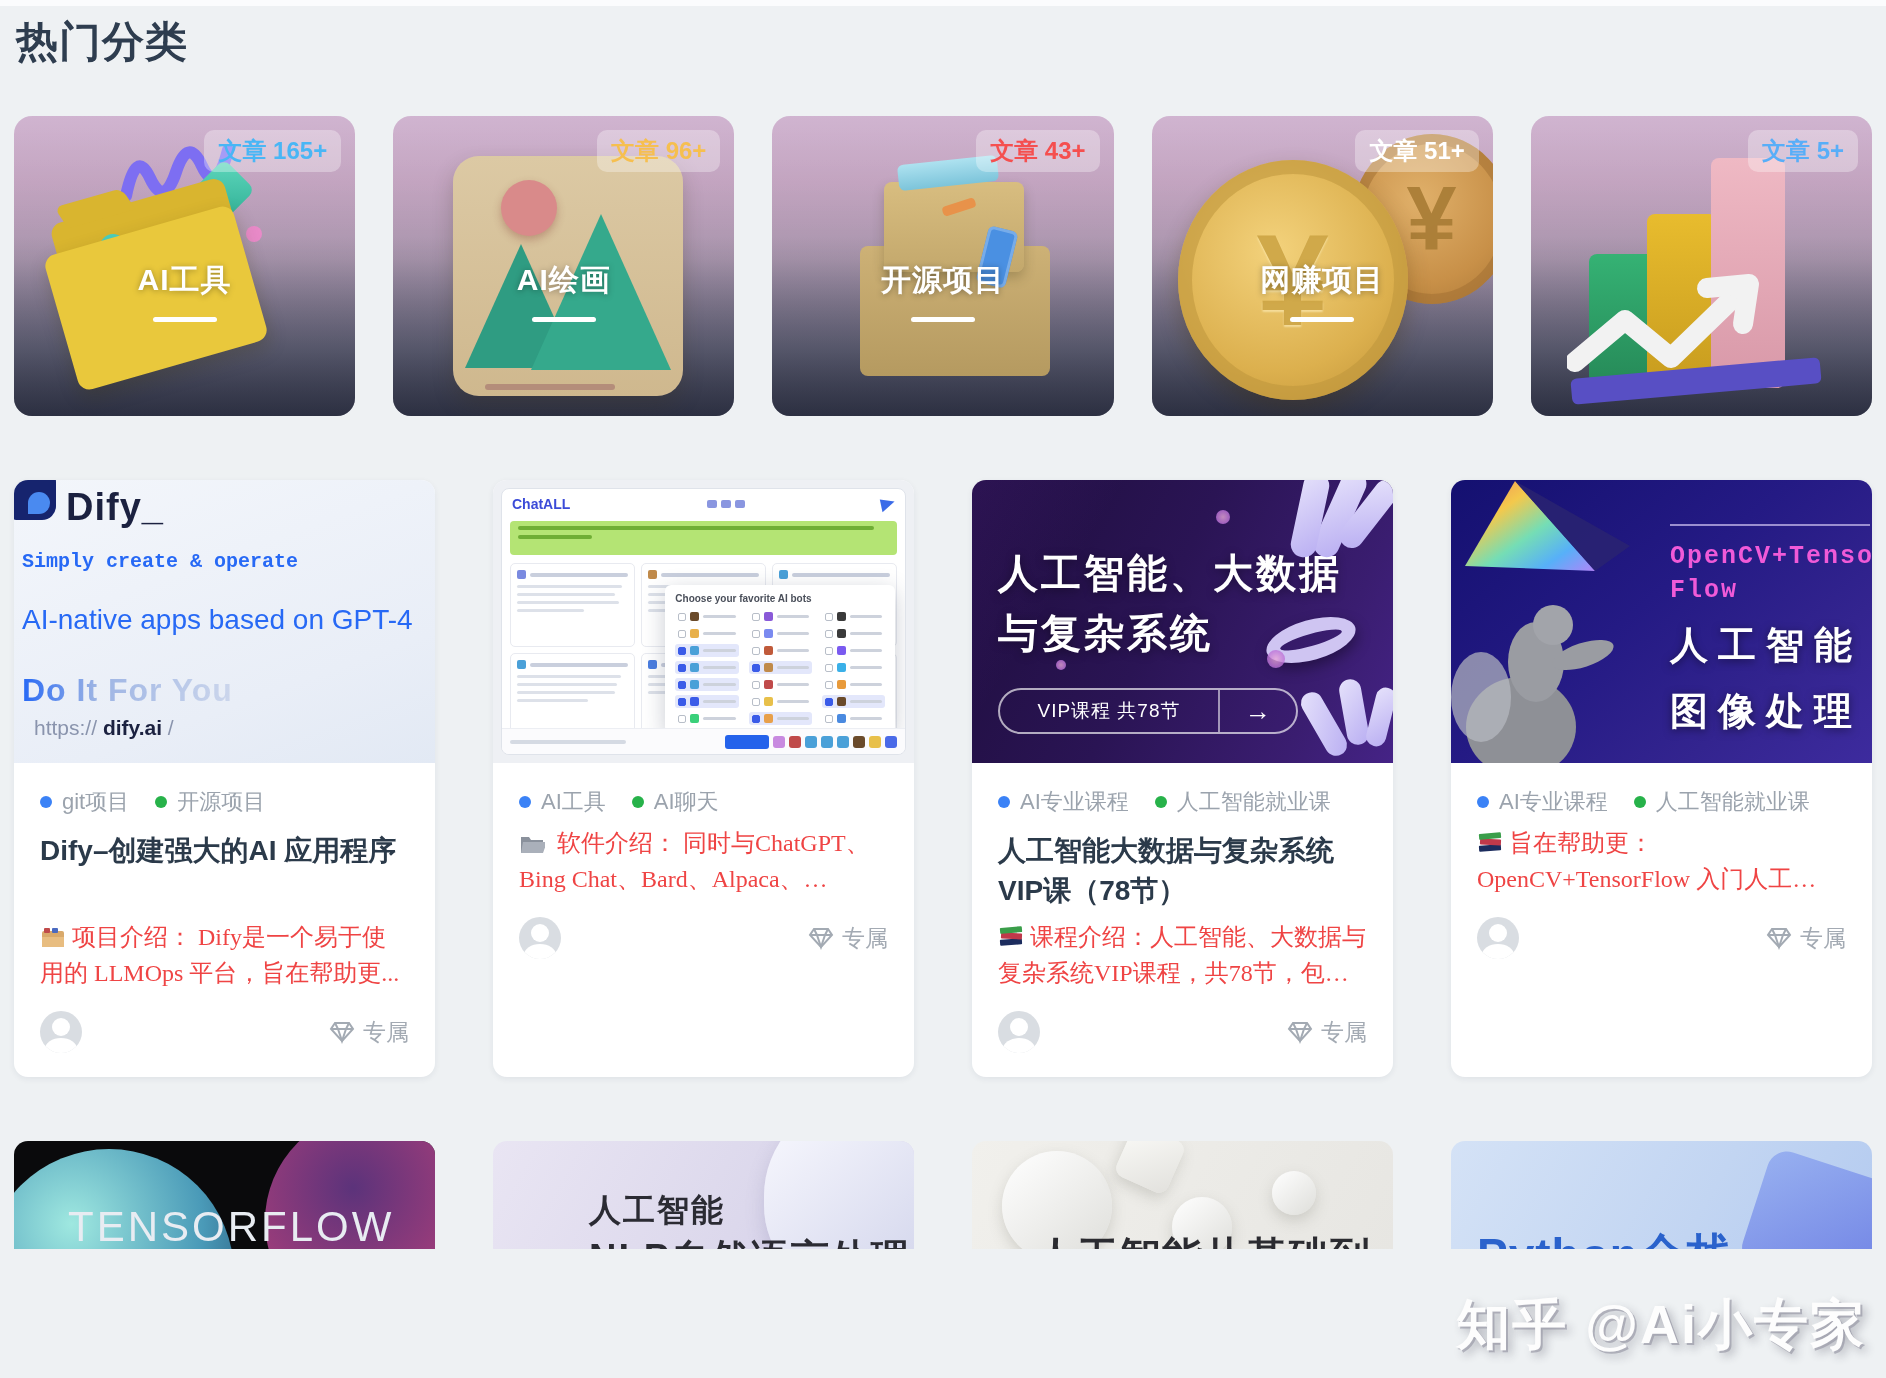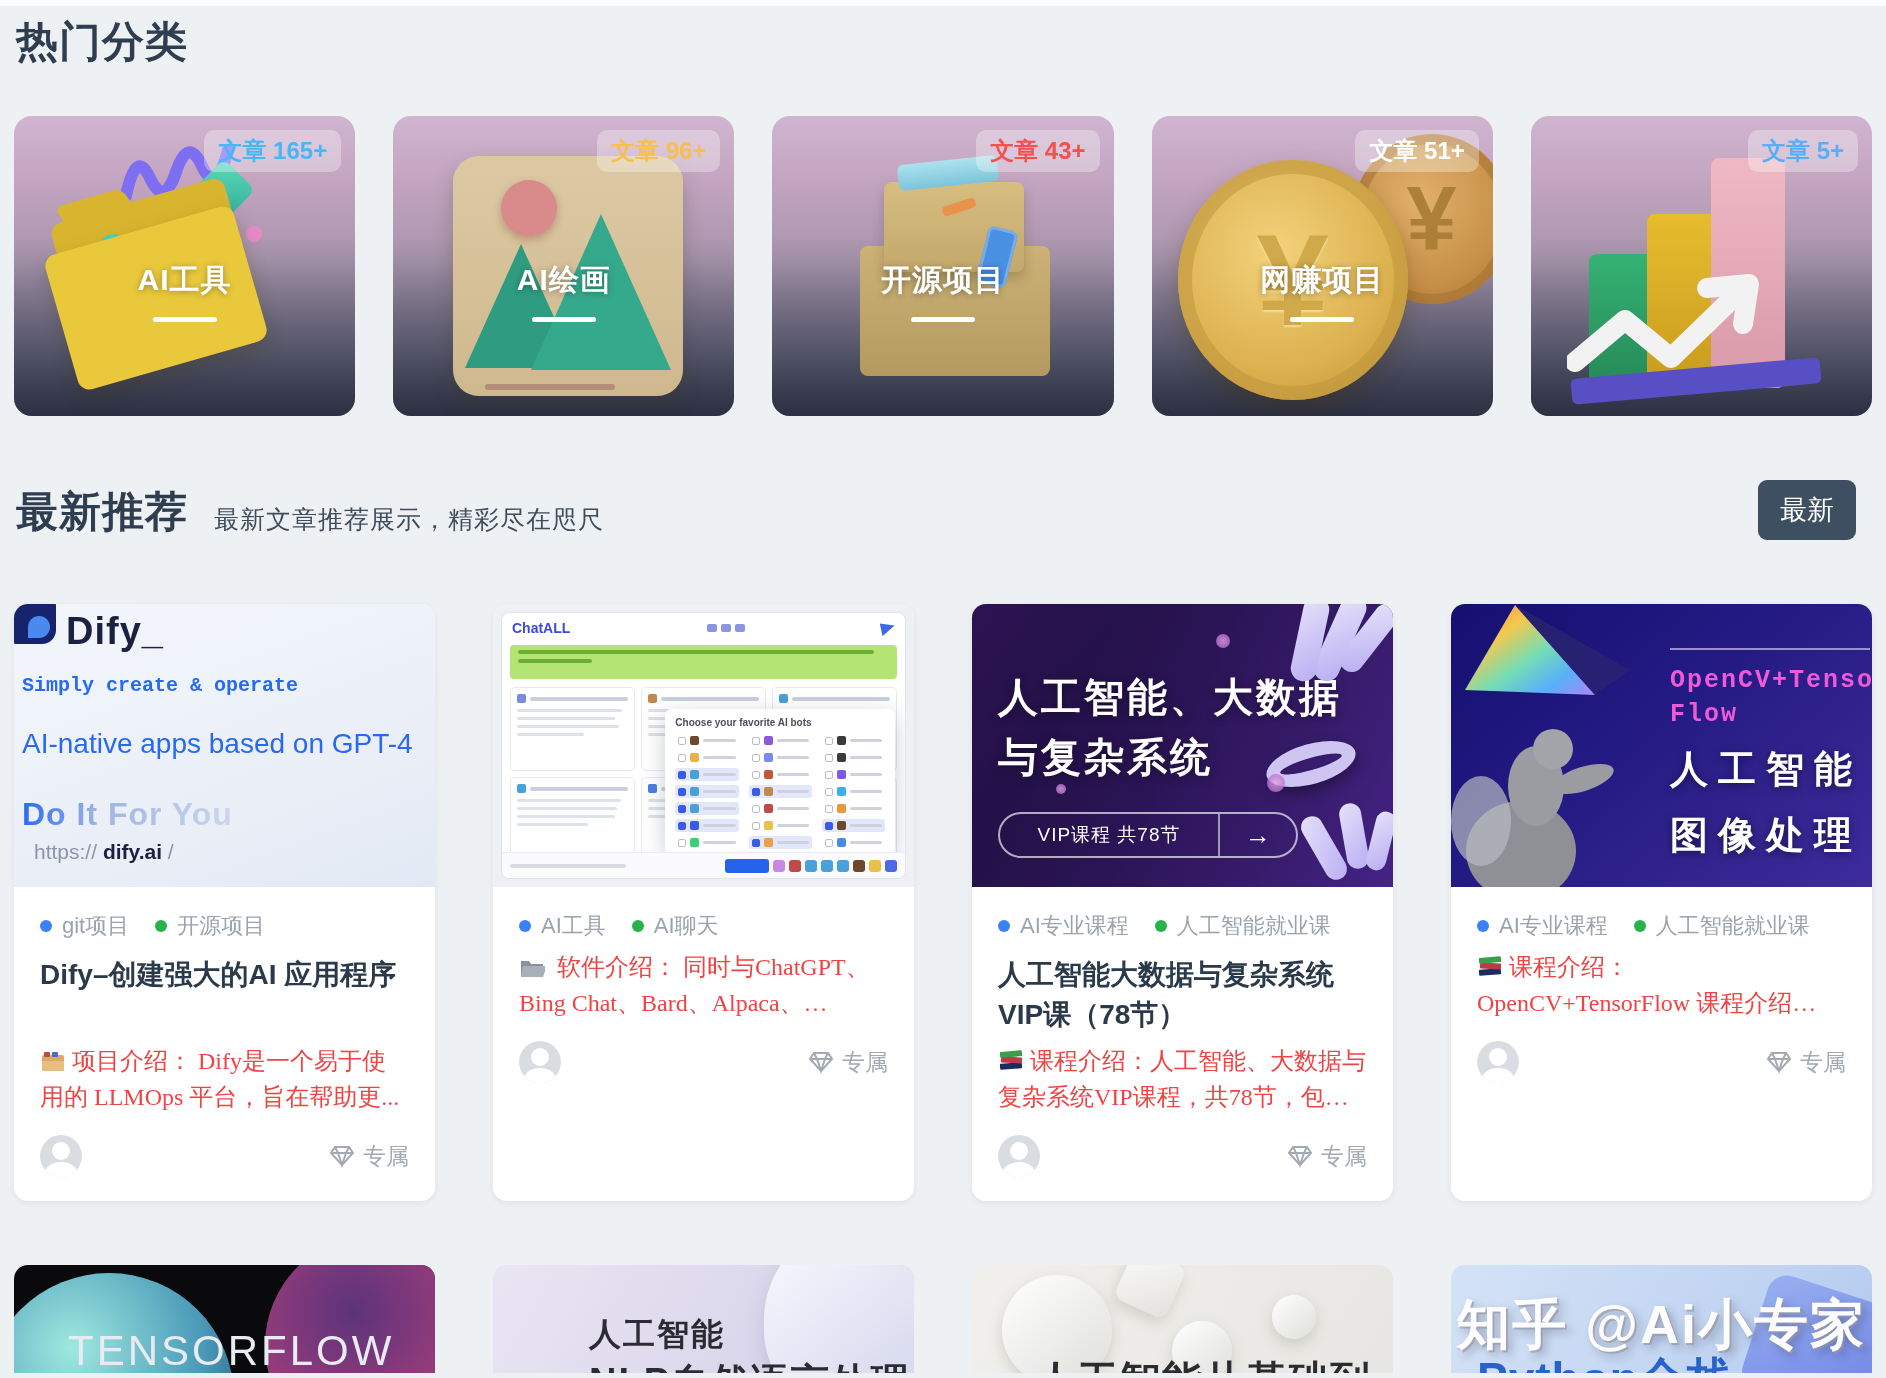--- a/index.html
+++ b/index.html
@@ -268,25 +268,20 @@
           <span class="bar bar-p"></span>
         <span class="chart-base"></span>
         <svg class="zigzag" viewBox="0 0 230 120">
             <path d="M8 96 L58 54 L104 92 L168 30" stroke="#f2f2f2" stroke-width="20" fill="none" stroke-linejoin="round" stroke-linecap="round"></path>
             <path d="M140 22 L182 18 L176 58" stroke="#f2f2f2" stroke-width="20" fill="none" stroke-linejoin="round" stroke-linecap="round"></path>
           </svg>
       </div>
     </a>
   </div>
 
-  <div class="latest-header">
-    <h2 class="h1" style="margin:0;">最新推荐</h2>
-    <p class="latest-sub">最新文章推荐展示，精彩尽在咫尺</p>
-    <button class="latest-btn">最新</button>
-  </div>
 
   <div class="art-grid">
 
     <article class="art-card">
       <div class="thumb t-dify">
         <span class="dlogo-mark"></span>
         <span class="dlogo">Dify_</span>
         <span class="dl1">Simply create &amp; operate</span>
         <span class="dl2">AI-native apps based on GPT-4</span>
         <span class="dtag">Do It For You</span>
@@ -655,21 +650,21 @@
             </span>
           <span class="tag">
               <i class="tagdot" style="background: rgb(39, 178, 74);"></i>
               <span>人工智能就业课</span>
             </span>
         </div>
         <p class="art-desc"><svg class="desc-ic" width="26" height="24" viewBox="0 0 26 24">
               <rect x="2" y="14" width="22" height="6" rx="1" fill="#1c2c5e" transform="rotate(-4 13 17)"></rect>
               <rect x="3" y="8" width="21" height="6" rx="1" fill="#c0394a" transform="rotate(3 13 11)"></rect>
               <rect x="2" y="2" width="22" height="6" rx="1" fill="#3a9e4a" transform="rotate(-5 13 5)"></rect>
-            </svg><span>课程介绍： OpenCV+TensorFlow 课程介绍…</span></p>
+            </svg><span>旨在帮助更： OpenCV+TensorFlow 入门人工…</span></p>
         <div class="art-foot">
           <span class="avatar"></span>
           <span class="member">
               <svg width="26" height="24" viewBox="0 0 26 24" fill="none" stroke="#a3aab3" stroke-width="2">
                 <path d="M6 3 H20 L24 9 L13 21 L2 9 Z"></path>
                 <path d="M2 9 H24 M9 9 L13 21 L17 9 M6 3 L9 9 M20 3 L17 9"></path>
               </svg>
               <span>专属</span>
             </span>
         </div>

